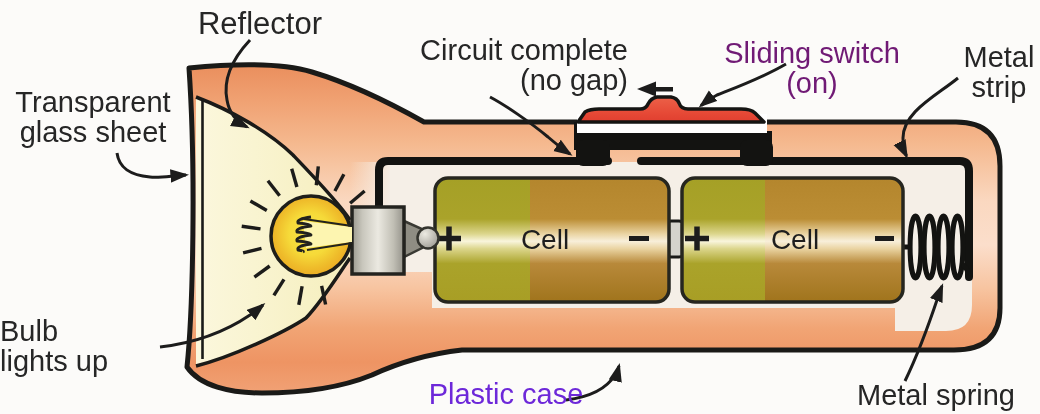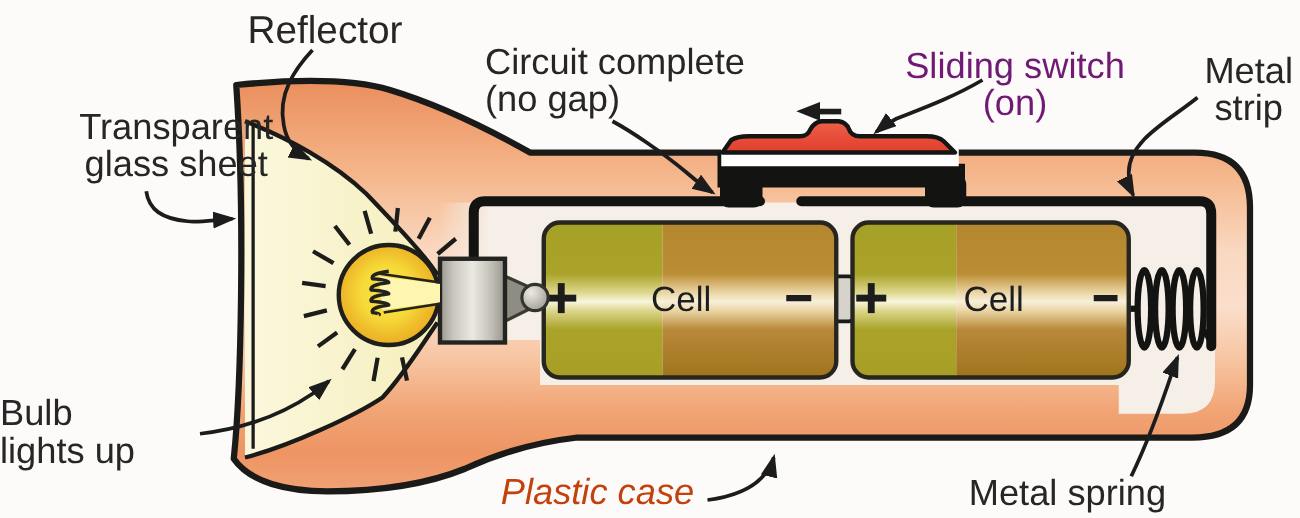--- a/index.html
+++ b/index.html
@@ -161,20 +161,20 @@
   <path d="M490,97 C505,105 530,122 548,137 Q558,146 570,154" marker-end="url(#ah)"></path>
   <path d="M786,64 C762,78 740,86 717,95 Q709,99 701,105.5" marker-end="url(#ah)"></path>
   <path d="M958,78 C936,96 903,112 903,138 Q903,149 906.5,156" marker-end="url(#ah)"></path>
   <path d="M566,400 C590,397 607,388 615,375 Q618,370 619,366" marker-end="url(#ah)"></path>
   <path d="M905,381 C920,350 932,315 938,297 Q940,291 942,286" marker-end="url(#ah)"></path>
 </g>
 </svg>
 
 
 <div style="position:absolute;left:140px;top:9px;width:240px;text-align:center;font-size:31px;line-height:30px;color:#262626;">Reflector</div>
-<div style="position:absolute;left:0px;top:87px;width:186px;text-align:center;font-size:29px;line-height:30px;color:#262626;padding-left:48px;">Transparent<br>glass sheet</div>
-<div style="position:absolute;left:388px;top:35px;width:240px;text-align:left;font-size:29px;line-height:30px;color:#262626;">Circuit complete<br>(no gap)</div>
+<div style="position:absolute;left:0px;top:87px;width:186px;text-align:center;font-size:29px;line-height:30px;color:#262626;">Transparent<br>glass sheet</div>
+<div style="position:absolute;left:388px;top:35px;width:240px;text-align:right;font-size:29px;line-height:30px;color:#262626;">Circuit complete<br>(no gap)</div>
 <div style="position:absolute;left:692px;top:38px;width:240px;text-align:center;font-size:29px;line-height:30px;color:#701a75;">Sliding switch<br>(on)</div>
 <div style="position:absolute;left:939px;top:42px;width:120px;text-align:center;font-size:29px;line-height:30px;color:#262626;">Metal<br>strip</div>
 <div style="position:absolute;left:0px;top:316px;width:160px;text-align:left;font-size:29px;line-height:30px;color:#262626;">Bulb<br>lights up</div>
-<div style="position:absolute;left:358px;top:379px;width:240px;text-align:center;font-size:29px;line-height:30px;color:#c2410c;font-style:italic;">Plastic case</div>
-<div style="position:absolute;left:775px;top:380px;width:240px;text-align:left;font-size:29px;line-height:30px;color:#262626;">Metal spring</div>
+<div style="position:absolute;left:386px;top:379px;width:240px;text-align:center;font-size:29px;line-height:30px;color:#6d28d9;">Plastic case</div>
+<div style="position:absolute;left:775px;top:380px;width:240px;text-align:right;font-size:29px;line-height:30px;color:#262626;">Metal spring</div>
 </div>
 
 </body></html>

